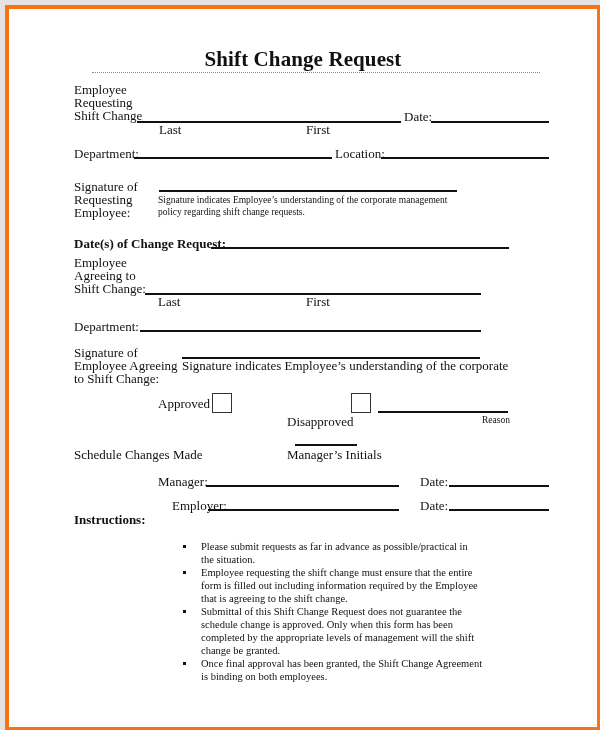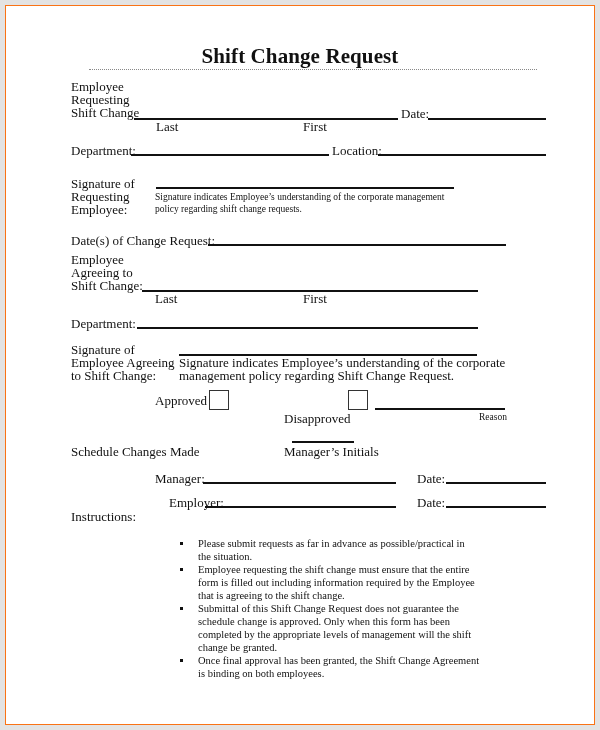--- a/index.html
+++ b/index.html
@@ -3,35 +3,35 @@
 <meta charset="utf-8">
 <style>
   html, body { margin: 0; padding: 0; }
   body {
     width: 600px; height: 730px; background: #e3e3e3;
     font-family: "Liberation Serif", "DejaVu Serif", serif;
     color: #111; position: relative; overflow: hidden;
   }
   .page {
     position: absolute; left: 5px; top: 5px; width: 588px; height: 718px;
-    background: #fff; border: 1px solid #f97316;
+    background: #fff; border: 4px solid #f97316;
   }
   .abs { position: absolute; white-space: nowrap; }
   .t { font-size: 13px; line-height: 13px; }
   .small { font-size: 9.5px; line-height: 12px; }
   .line { position: absolute; height: 0; border-top: 2px solid #111; }
   .title {
     position: absolute; left: 0; width: 588px; top: 38px; text-align: center;
     font-size: 21px; font-weight: bold; letter-spacing: 0.1px;
   }
   .dotted {
     position: absolute; left: 83px; width: 448px; top: 63px; height: 0;
     border-top: 1px dotted #888;
   }
-  .bold { font-weight: normal; }
+  .bold { font-weight: bold; }
   .box {
     position: absolute; width: 18px; height: 18px; border: 1px solid #333; background: #fff;
   }
   .instr { position: absolute; left: 150px; top: 515px; width: 340px; }
   .instr ul { margin: 16px; padding: 0; list-style: none; }
   .instr li { position: relative; padding-left: 26px; font-size: 10.5px; line-height: 13px; white-space: normal; }
   .instr li::before {
     content: ""; position: absolute; left: 8px; top: 5px; width: 3px; height: 3px; background: #111;
   }
 </style>
@@ -86,21 +86,20 @@
   <div class="line" style="left:131px;top:321px;width:341px;"></div>
 
   <div class="abs t" style="left:65px;top:337px;">
     <div>Signature of</div>
     <div>Employee Agreeing</div>
     <div>to Shift Change:</div>
   </div>
   <div class="line" style="left:173px;top:348px;width:298px;"></div>
   <div class="abs t" style="left:173px;top:350px;">
     <div>Signature indicates Employee’s understanding of the corporate</div>
-    <div>management policy regarding Shift Change Request.</div>
   </div>
 
   <div class="abs t" style="left:149px;top:388px;text-align:right;">Approved</div>
   <div class="box" style="left:203px;top:384px;"></div>
   <div class="abs t" style="left:278px;top:388px;margin-top:18px;">Disapproved</div>
   <div class="box" style="left:342px;top:384px;"></div>
   <div class="line" style="left:369px;top:402px;width:130px;"></div>
   <div class="abs small" style="left:425px;top:405px;margin-left:48px;">Reason</div>
 
   <div class="line" style="left:286px;top:435px;width:62px;"></div>

